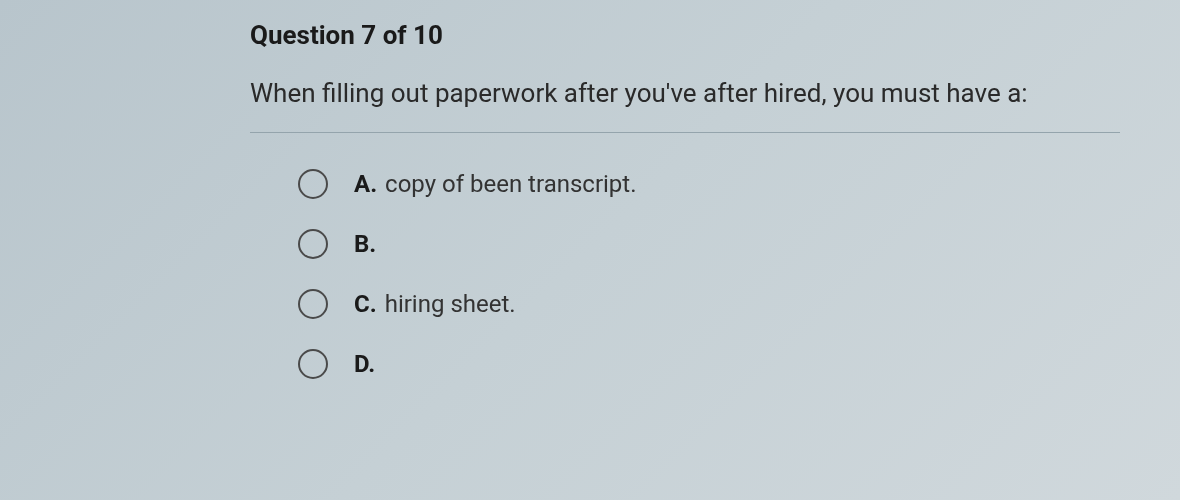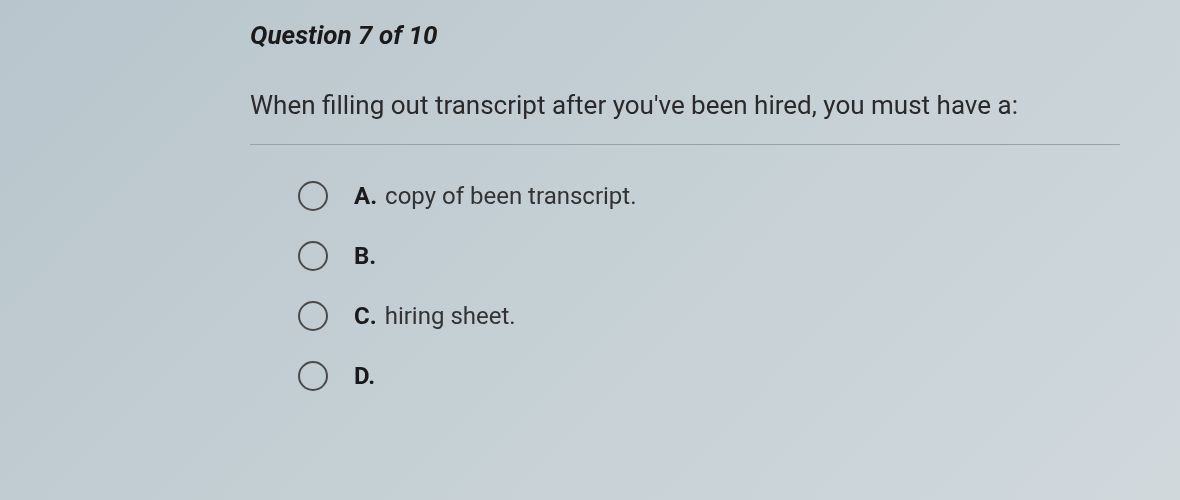--- a/index.html
+++ b/index.html
@@ -9,22 +9,21 @@
       background: linear-gradient(135deg, #b8c5cc 0%, #c5d0d5 50%, #d0d8dc 100%);
       font-family: -apple-system, BlinkMacSystemFont, 'Segoe UI', Roboto, Helvetica, Arial, sans-serif;
       padding: 20px 0 0 250px;
       overflow: hidden;
       position: relative;
     }
     .question-header {
       font-weight: 700;
       font-size: 26px;
       color: #1a1a1a;
-      margin-bottom: 40px;
-      font-style: italic;
+      margin-bottom: 28px;
     }
     .question-text {
       font-size: 26px;
       color: #2a2a2a;
       font-weight: 400;
       margin-bottom: 24px;
       padding-right: 40px;
     }
     .divider {
       border: none;
@@ -60,21 +59,21 @@
       font-size: 24px;
       color: #333;
       font-weight: 400;
     }
   </style>
 </head>
 <body>
 
 <div class="question-header">Question 7 of 10</div>
 
-<div class="question-text">When filling out transcript after you've been hired, you must have a:</div>
+<div class="question-text">When filling out paperwork after you've after hired, you must have a:</div>
 
 <hr class="divider">
 
 <div class="options">
 
   <div class="option">
     <span class="radio"></span>
     <span class="option-letter">A.</span>
     <span class="option-text">copy of been transcript.</span>
   </div>

